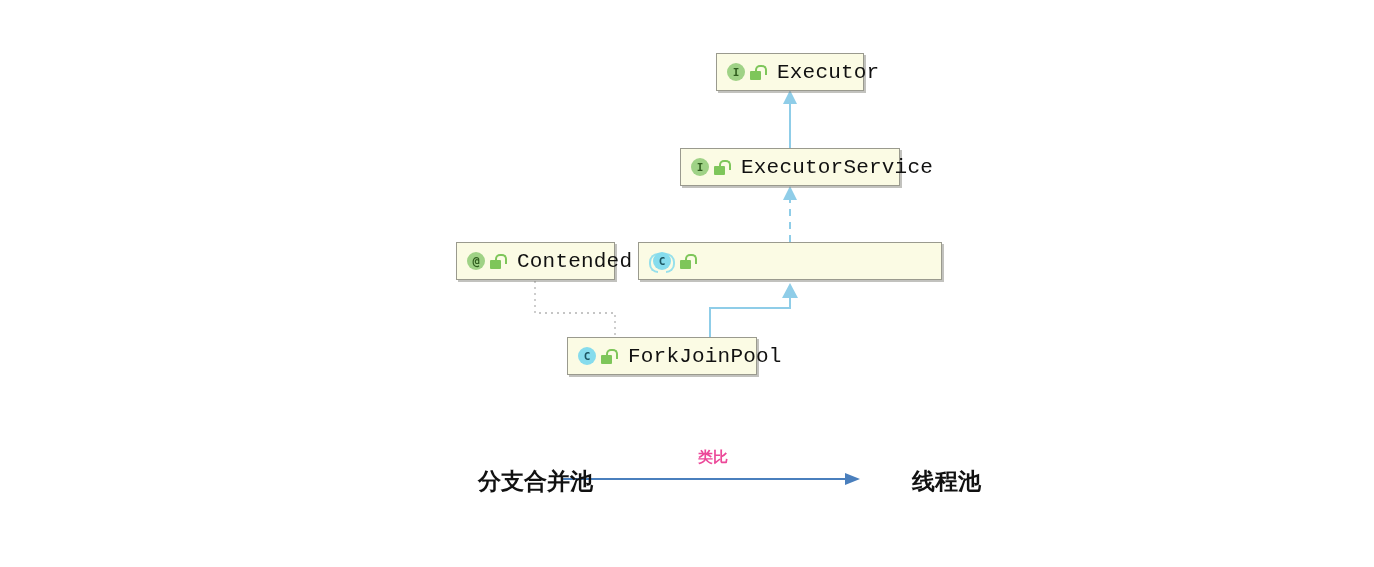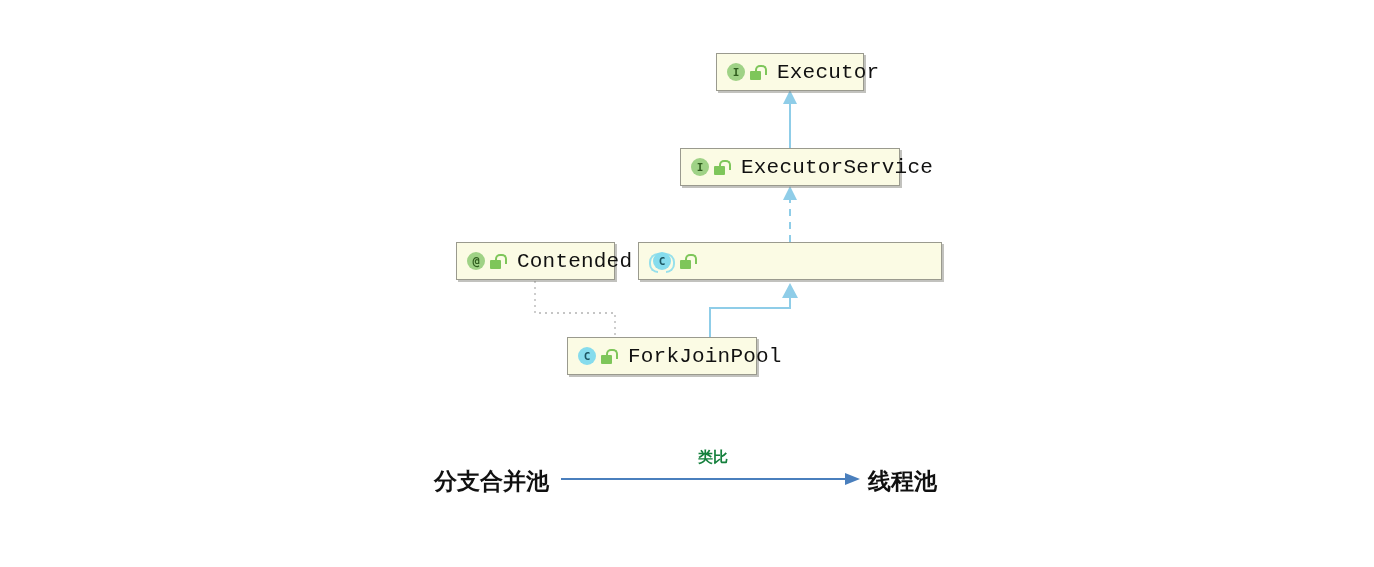--- a/index.html
+++ b/index.html
@@ -143,27 +143,28 @@
   }
 
   
   .analogy-term {
     position: absolute;
     font-family: "DejaVu Sans", sans-serif;
     font-size: 23px;
     font-weight: bold;
     color: #111111;
     white-space: nowrap;
+    margin-left: 44px;
   }
   .analogy-caption {
     position: absolute;
     font-family: "DejaVu Sans", sans-serif;
     font-size: 15px;
     font-weight: bold;
-    color: #15803d;
+    color: #ec4899;
     white-space: nowrap;
   }
 </style>
 </head>
 <body>
 
 <div id="canvas">
 
   <svg class="links" viewBox="0 0 1374 567" xmlns="http://www.w3.org/2000/svg">
 

